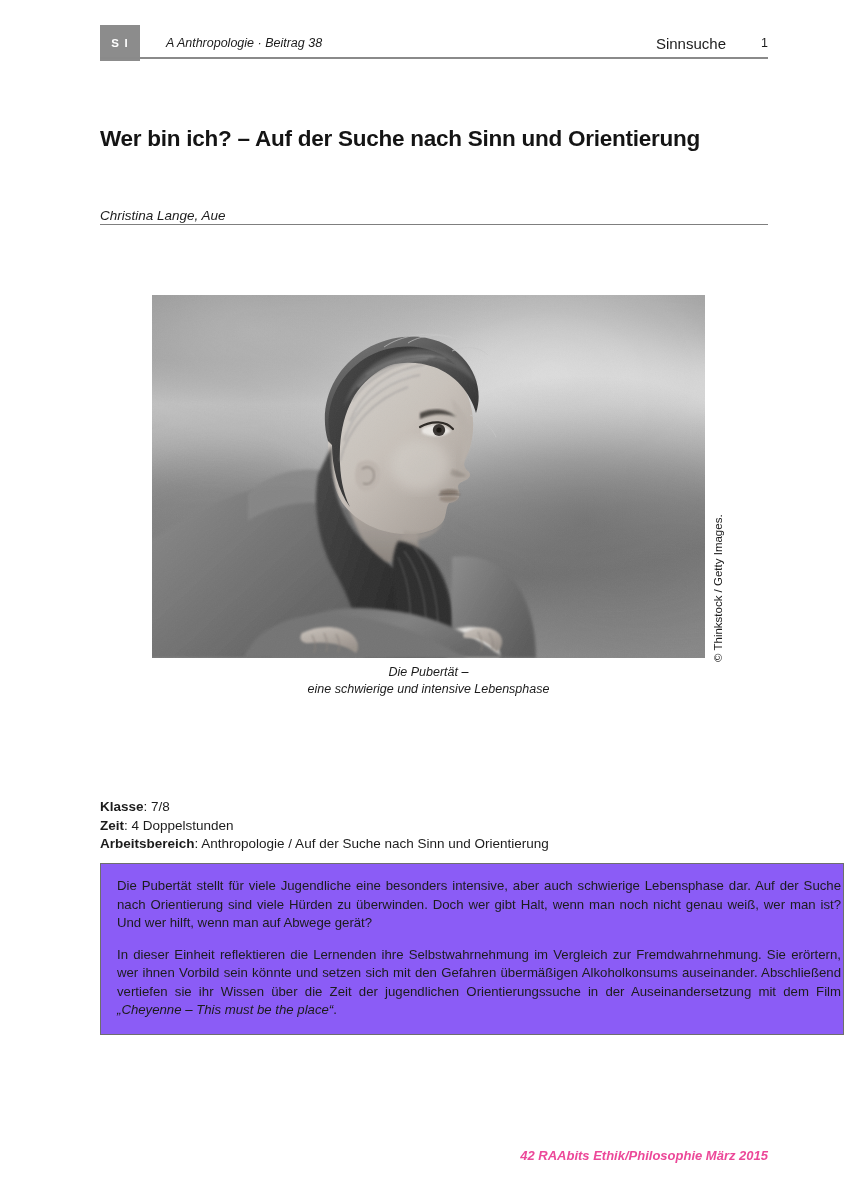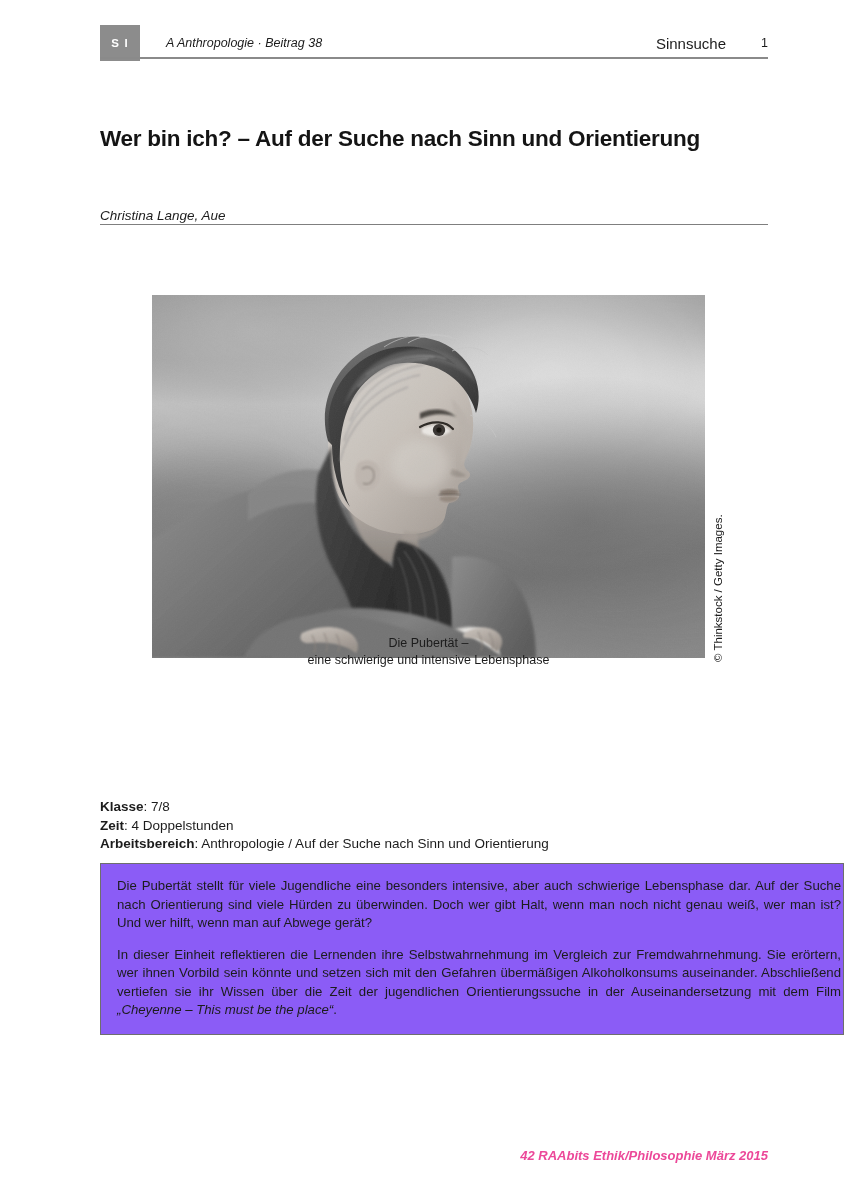--- a/index.html
+++ b/index.html
@@ -131,26 +131,27 @@
     color: #1c1c1c;
     white-space: nowrap;
     transform-origin: left top;
     transform: rotate(-90deg) translate(-200px, 0);
     line-height: 18px;
   }
 
   .caption {
     position: absolute;
     left: 152px;
-    top: 635px;
+    top: 664px;
     width: 553px;
     text-align: center;
     font-size: 12.5px;
     line-height: 17px;
     color: #1c1c1c;
+    font-style: italic;
   }
 
   
   .meta {
     position: absolute;
     left: 100px;
     top: 798px;
     width: 668px;
     font-size: 13.5px;
     line-height: 18.5px;

